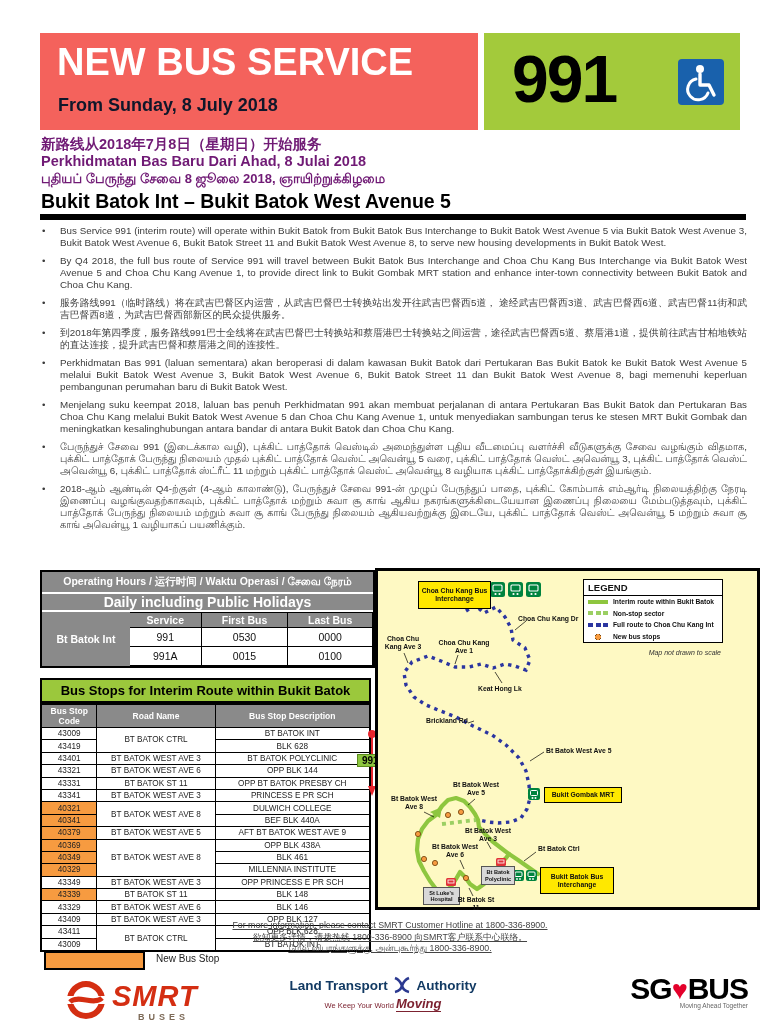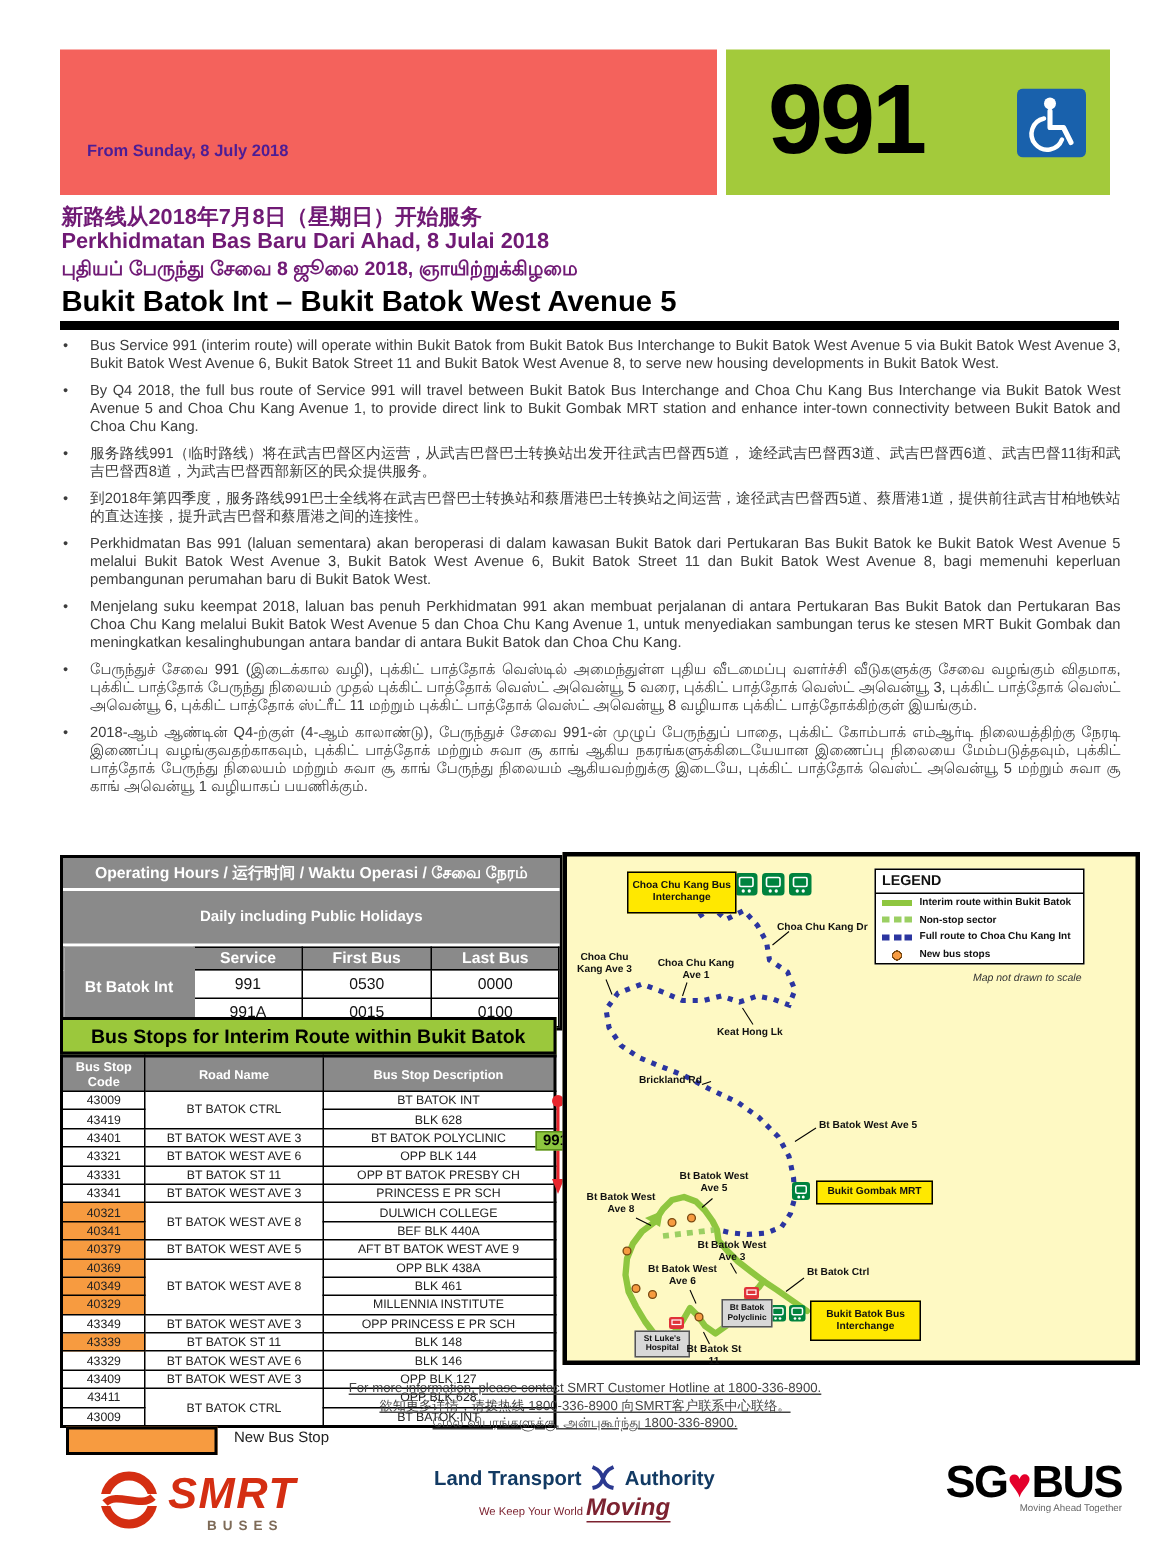--- a/index.html
+++ b/index.html
@@ -2,21 +2,21 @@
 <html><head>
 <meta charset="utf-8">
 <style>
   html,body{margin:0;padding:0;background:#fff;}
   #page{position:relative;width:768px;height:1030px;background:#fff;overflow:hidden;
         font-family:"Liberation Sans","DejaVu Sans",sans-serif;color:#111;}
 
   
   .banner-red{position:absolute;left:40px;top:33px;width:438px;height:97px;background:#f4625c;}
   .banner-title{position:absolute;left:17px;top:8px;font-size:38px;font-weight:bold;color:#fff;letter-spacing:0px;}
-  .banner-sub{position:absolute;left:18px;top:62px;font-size:11px;font-weight:bold;color:#4c1d95;}
+  .banner-sub{position:absolute;left:18px;top:62px;font-size:18px;font-weight:bold;color:#0f172a;}
   .service-box{position:absolute;left:484px;top:33px;width:256px;height:97px;background:#a3ca3b;}
   .service-num{position:absolute;left:28px;top:8px;font-size:66px;font-weight:bold;color:#000;letter-spacing:-2px;}
   .wc-box{position:absolute;right:16px;top:26px;width:46px;height:46px;}
 
   .sub-line{position:absolute;left:41px;font-weight:bold;color:#701a75;white-space:nowrap;}
   .sub-zh{top:135px;font-size:14.5px;}
   .sub-ms{top:153px;font-size:14.5px;}
   .sub-ta{top:171px;font-size:13px;}
   .route-title{top:190px;font-size:19.5px;color:#000;}
   .rule{position:absolute;left:40px;top:214px;width:706px;height:6px;background:#000;}
@@ -24,21 +24,21 @@
   
   .bullets{position:absolute;left:40px;top:225px;width:707px;}
   .bullet{position:relative;padding-left:20px;margin-bottom:6px;font-size:9.8px;line-height:12px;
           text-align:justify;color:#3c3c3c;}
   .bullet::before{content:"•";position:absolute;left:2px;top:0;}
 
   
   .oh-wrap{position:absolute;left:40px;top:570px;width:331px;border:2px solid #000;background:#fff;}
   .oh-bar{background:#8a8a8a;color:#fff;font-weight:bold;text-align:center;border-bottom:2px solid #fff;}
   .oh-title{font-size:10.5px;padding:3px 0;}
-  .oh-sub{font-size:10px;padding:12px 0;}
+  .oh-sub{font-size:14px;padding:0 0;}
   table{border-collapse:collapse;}
   .oh-table{width:100%;}
   .oh-table th,.oh-table td{border:1px solid #000;font-size:10.5px;text-align:center;padding:1px 0;}
   .oh-table th{background:#8a8a8a;color:#fff;}
   .oh-loc{background:#8a8a8a;color:#fff;font-weight:bold;width:86px;border:1px solid #8a8a8a !important;}
   .oh-table td{height:16px;}
 
   .bs-title{position:absolute;left:40px;top:678px;width:327px;border:2px solid #000;background:#9bc83c;
             color:#000;font-weight:bold;font-size:13px;text-align:center;padding:3px 0;}
   .bs-wrap{position:absolute;left:40px;top:703px;width:335px;}
@@ -84,32 +84,33 @@
   .footer-text{position:absolute;left:140px;top:920px;width:500px;text-align:center;color:#444;text-decoration:underline;}
   .footer-text div{font-size:8.8px;line-height:11.5px;}
 
   .logo-smrt{position:absolute;left:64px;top:978px;width:150px;height:48px;}
   .smrt-word{position:absolute;left:48px;top:2px;font-size:29px;font-weight:bold;font-style:italic;
              color:#d42e12;letter-spacing:1px;}
   .smrt-sub{position:absolute;left:74px;top:34px;font-size:9px;letter-spacing:4px;color:#7d6a57;font-weight:bold;}
   .logo-lta{position:absolute;left:288px;top:976px;width:190px;height:50px;text-align:center;}
   .lta-line{font-size:13.5px;font-weight:bold;color:#123a63;}
   .lta-tag{font-size:7.5px;color:#7c2230;margin-top:2px;}
-  .lta-tag .script{font-size:16px;font-style:italic;font-weight:bold;border-bottom:1px solid #7c2230;}
+  .lta-tag .script{font-size:13px;font-style:italic;font-weight:bold;border-bottom:1px solid #7c2230;}
   .logo-sgbus{position:absolute;left:596px;top:972px;width:152px;height:48px;text-align:right;}
   .sgbus-word{font-size:30px;font-weight:bold;color:#000;letter-spacing:-1px;}
   .sgbus-heart{color:#e4002b;font-size:27px;}
   .sgbus-tag{font-size:6.5px;color:#666;margin-top:-4px;}
 </style>
 </head>
 <body>
 
 <div id="page">
 
   <div class="banner-red">
+    <div class="banner-title">NEW BUS SERVICE</div>
     <div class="banner-sub">From Sunday, 8 July 2018</div>
   </div>
   <div class="service-box">
     <div class="service-num">991</div>
     <div class="wc-box">
       <svg width="46" height="46" viewBox="0 0 46 46">
         <rect x="0" y="0" width="46" height="46" rx="4" fill="#1961ac"></rect>
         <circle cx="22" cy="10" r="4" fill="#fff"></circle>
         <path d="M22 15 L22 26 L31 26 L36 36" stroke="#fff" stroke-width="3.4" fill="none" stroke-linecap="round" stroke-linejoin="round"></path>
         <path d="M18 20 A10.5 10.5 0 1 0 30 34" stroke="#fff" stroke-width="3" fill="none" stroke-linecap="round"></path>

